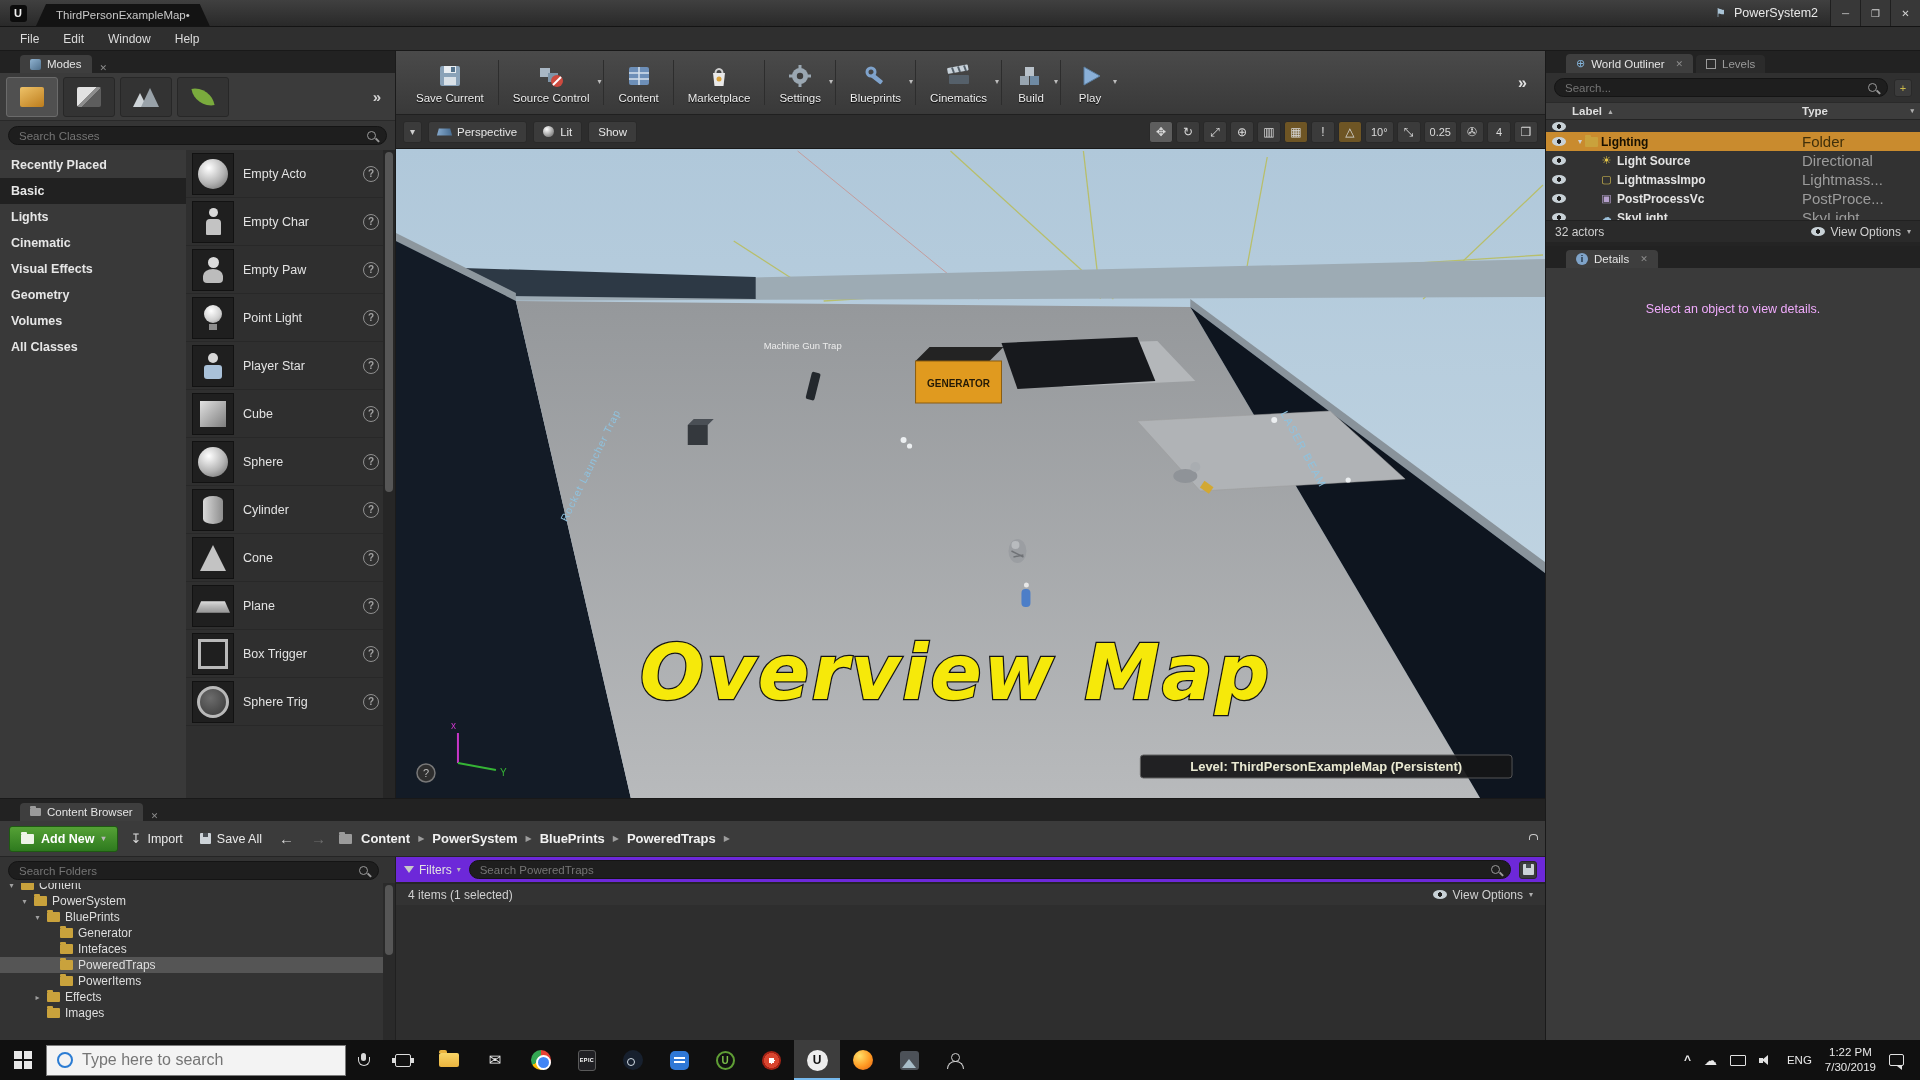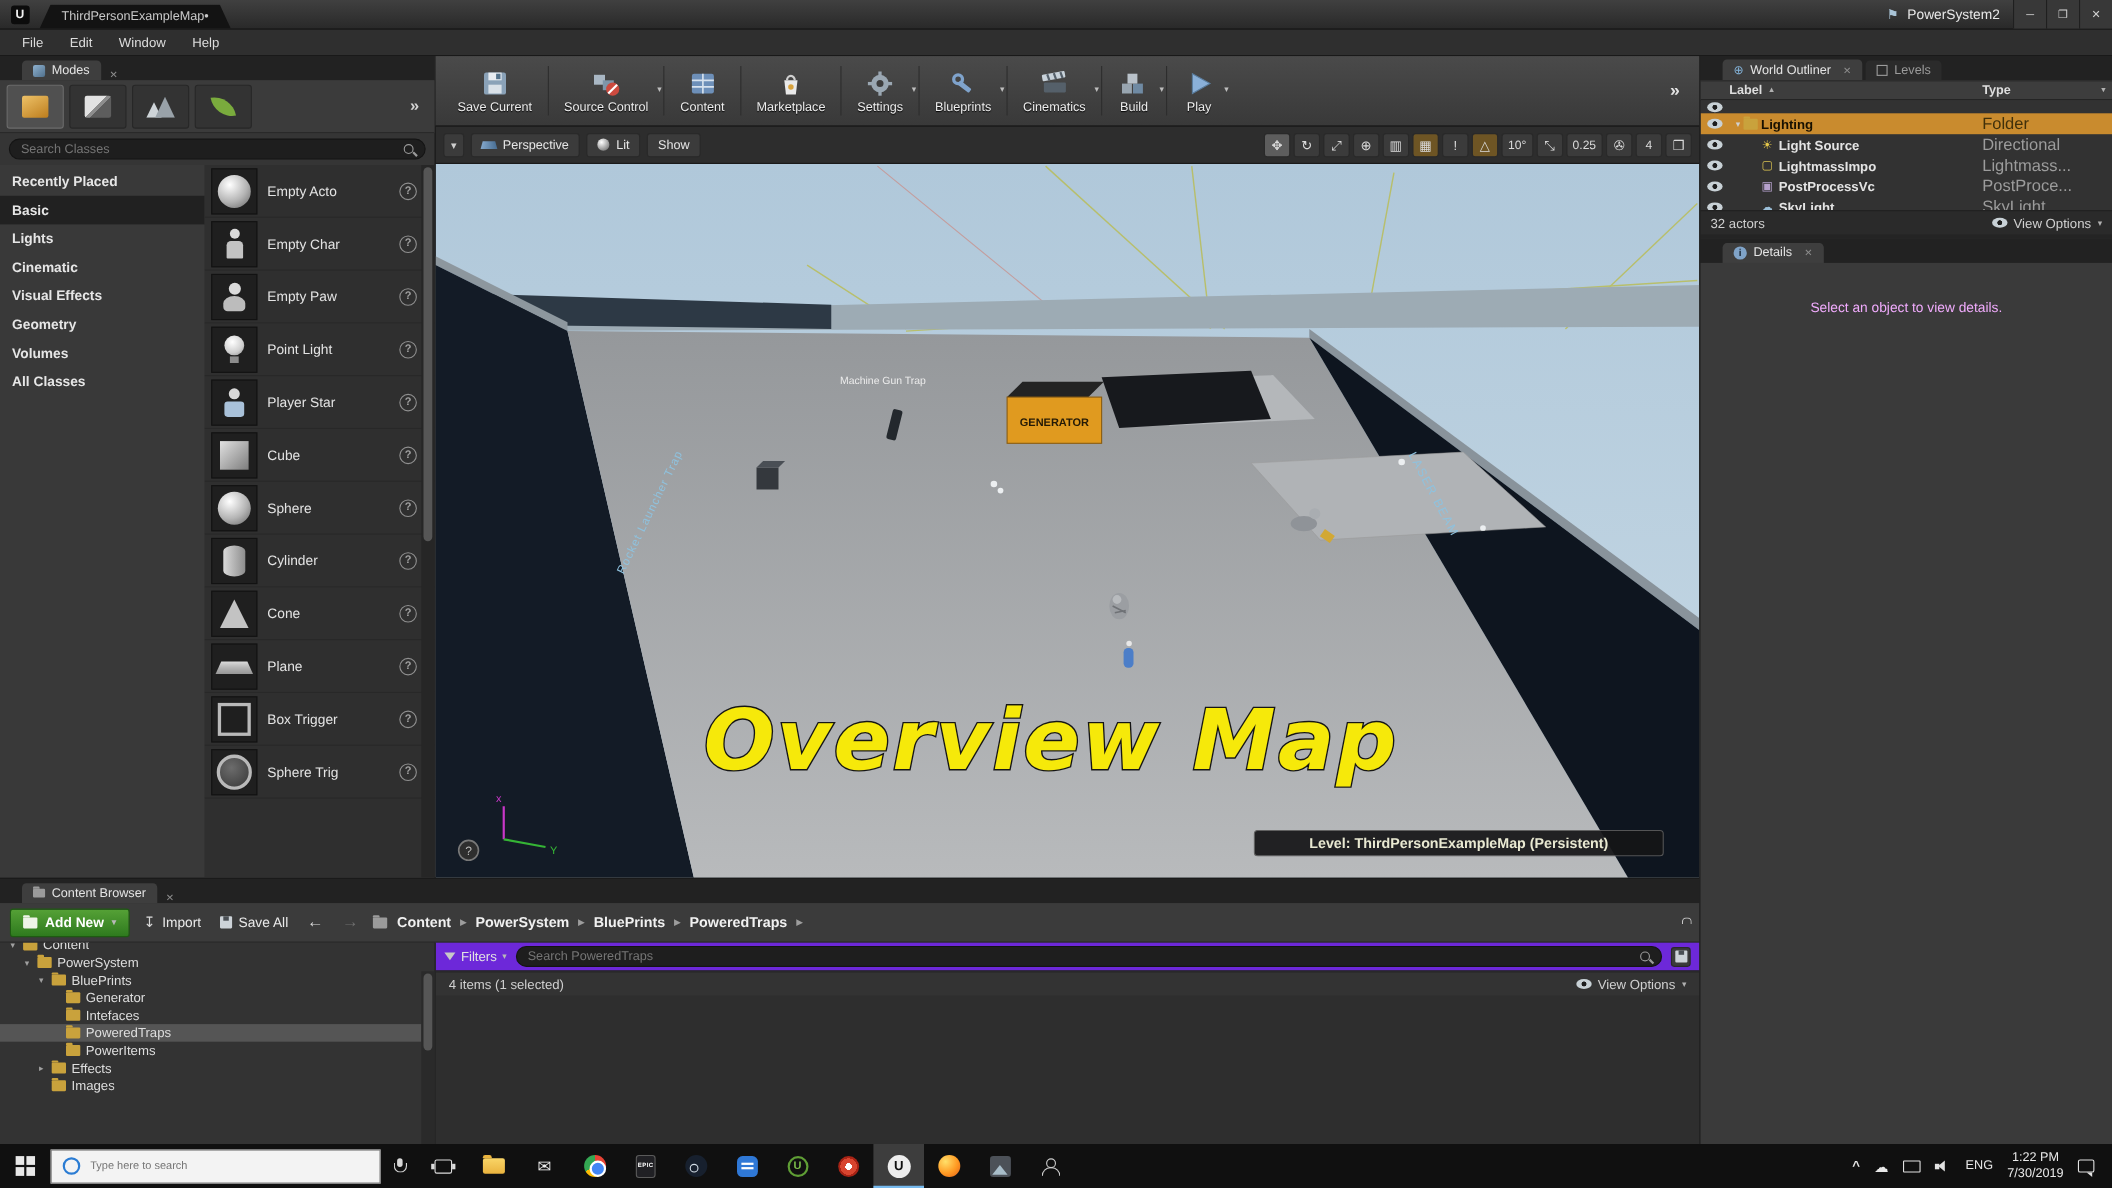--- a/index.html
+++ b/index.html
@@ -178,21 +178,21 @@
 .vocaret{font-size:8px;color:#b0b0b0}
 .splitter{height:4px;background:#242424}
 #details{flex:1;display:flex;flex-direction:column;min-height:0}
 .infoico{width:12px;height:12px;border-radius:50%;background:#7fa3c8;color:#14212e;font-weight:bold;font-size:9px;line-height:12px;text-align:center;font-style:normal}
 #details-content{flex:1;background:#3a3a3a;text-align:center;padding-top:34px;font-size:12.5px;color:#f0abfc}
 
 #taskbar{height:40px;background:#101010;display:flex;align-items:center}
 .tk-start{width:46px;height:40px;display:flex;align-items:center;justify-content:center}
 .tk-search{width:300px;height:31px;background:#f3f3f3;border:1px solid #7a7a7a;display:flex;align-items:center;gap:9px;padding:0 10px}
 .cortana{width:16px;height:16px;border-radius:50%;border:2px solid #2b7cd3;flex:none}
-.tk-search input{flex:1;border:none;background:transparent;font-size:10px;color:#0c4a6e;outline:none;font-family:inherit}
+.tk-search input{flex:1;border:none;background:transparent;font-size:16px;color:#0c4a6e;outline:none;font-family:inherit}
 .tk-micbox{width:34px;height:40px;display:flex;align-items:center;justify-content:center}
 .mic{position:relative;width:11px;height:15px}
 .mic::before{content:"";position:absolute;left:3px;top:0;width:5px;height:8px;background:#d8d8d8;border-radius:3px}
 .mic::after{content:"";position:absolute;left:0.5px;top:4px;width:10px;height:8px;border:1.6px solid #d8d8d8;border-top:none;border-radius:0 0 6px 6px}
 #tk-apps{display:flex;align-items:stretch}
 .tkbtn{width:46px;height:40px;display:flex;align-items:center;justify-content:center}
 .tkbtn.act{background:#3d3d3d;box-shadow:inset 0 -2px 0 #76b9ed}
 .tk-ic{display:flex;align-items:center;justify-content:center;font-style:normal}
 .tk-task-view{width:16px;height:13px;border:1.6px solid #dcdcdc;border-radius:2px;box-shadow:-7px 0 0 -4px #dcdcdc,7px 0 0 -4px #dcdcdc}
 .tk-file-explorer{width:20px;height:14px;background:linear-gradient(#f9d567,#eab33e);border-radius:2px;position:relative}
@@ -658,20 +658,26 @@
             <span class="csep">▶</span>
             <span class="crumb">BluePrints</span>
             <span class="csep">▶</span>
             <span class="crumb">PoweredTraps</span>
             <span class="csep">▶</span>
           </div>
         <div class="cb-lock"><span class="lock"></span></div>
       </div>
       <div id="cb-body">
         <div id="cb-left">
+          <div class="searchrow">
+            <div class="sbox">
+              <input class="search" readonly="" placeholder="Search Folders" style="">
+              <span class="mag"></span>
+            </div>
+          </div>
           <div id="folder-tree">
               <div class="frow" style="margin-top: -6px;">
                 <span style="display: inline-block; width: 2px;"></span>
                 <span class="farrow">▾</span>
                 <span class="fold"></span>
                 <span class="flabel">Content</span>
               </div>
               <div class="frow">
                 <span style="display: inline-block; width: 15px;"></span>
                 <span class="farrow">▾</span>
@@ -757,20 +763,27 @@
     <div class="tabstrip">
       <div class="tab">
         <span class="globe">⊕</span>
         <span>World Outliner</span>
         <span class="tclose">✕</span>
       </div>
       <div class="tab inactive">
         <span class="lvlico"></span>
         <span>Levels</span>
       </div>
+    </div>
+    <div class="searchrow">
+      <div class="sbox">
+        <input class="search" readonly="" placeholder="Search..." style="">
+        <span class="mag"></span>
+      </div>
+      <div class="srch-plus">+</div>
     </div>
     <div id="outl-header">
       <div class="hl">
         <span>Label</span>
           <span class="sortcaret">▲</span>
       </div>
       <div class="ht">
         <span>Type</span>
           <span class="sortcaret">▾</span>
       </div>

